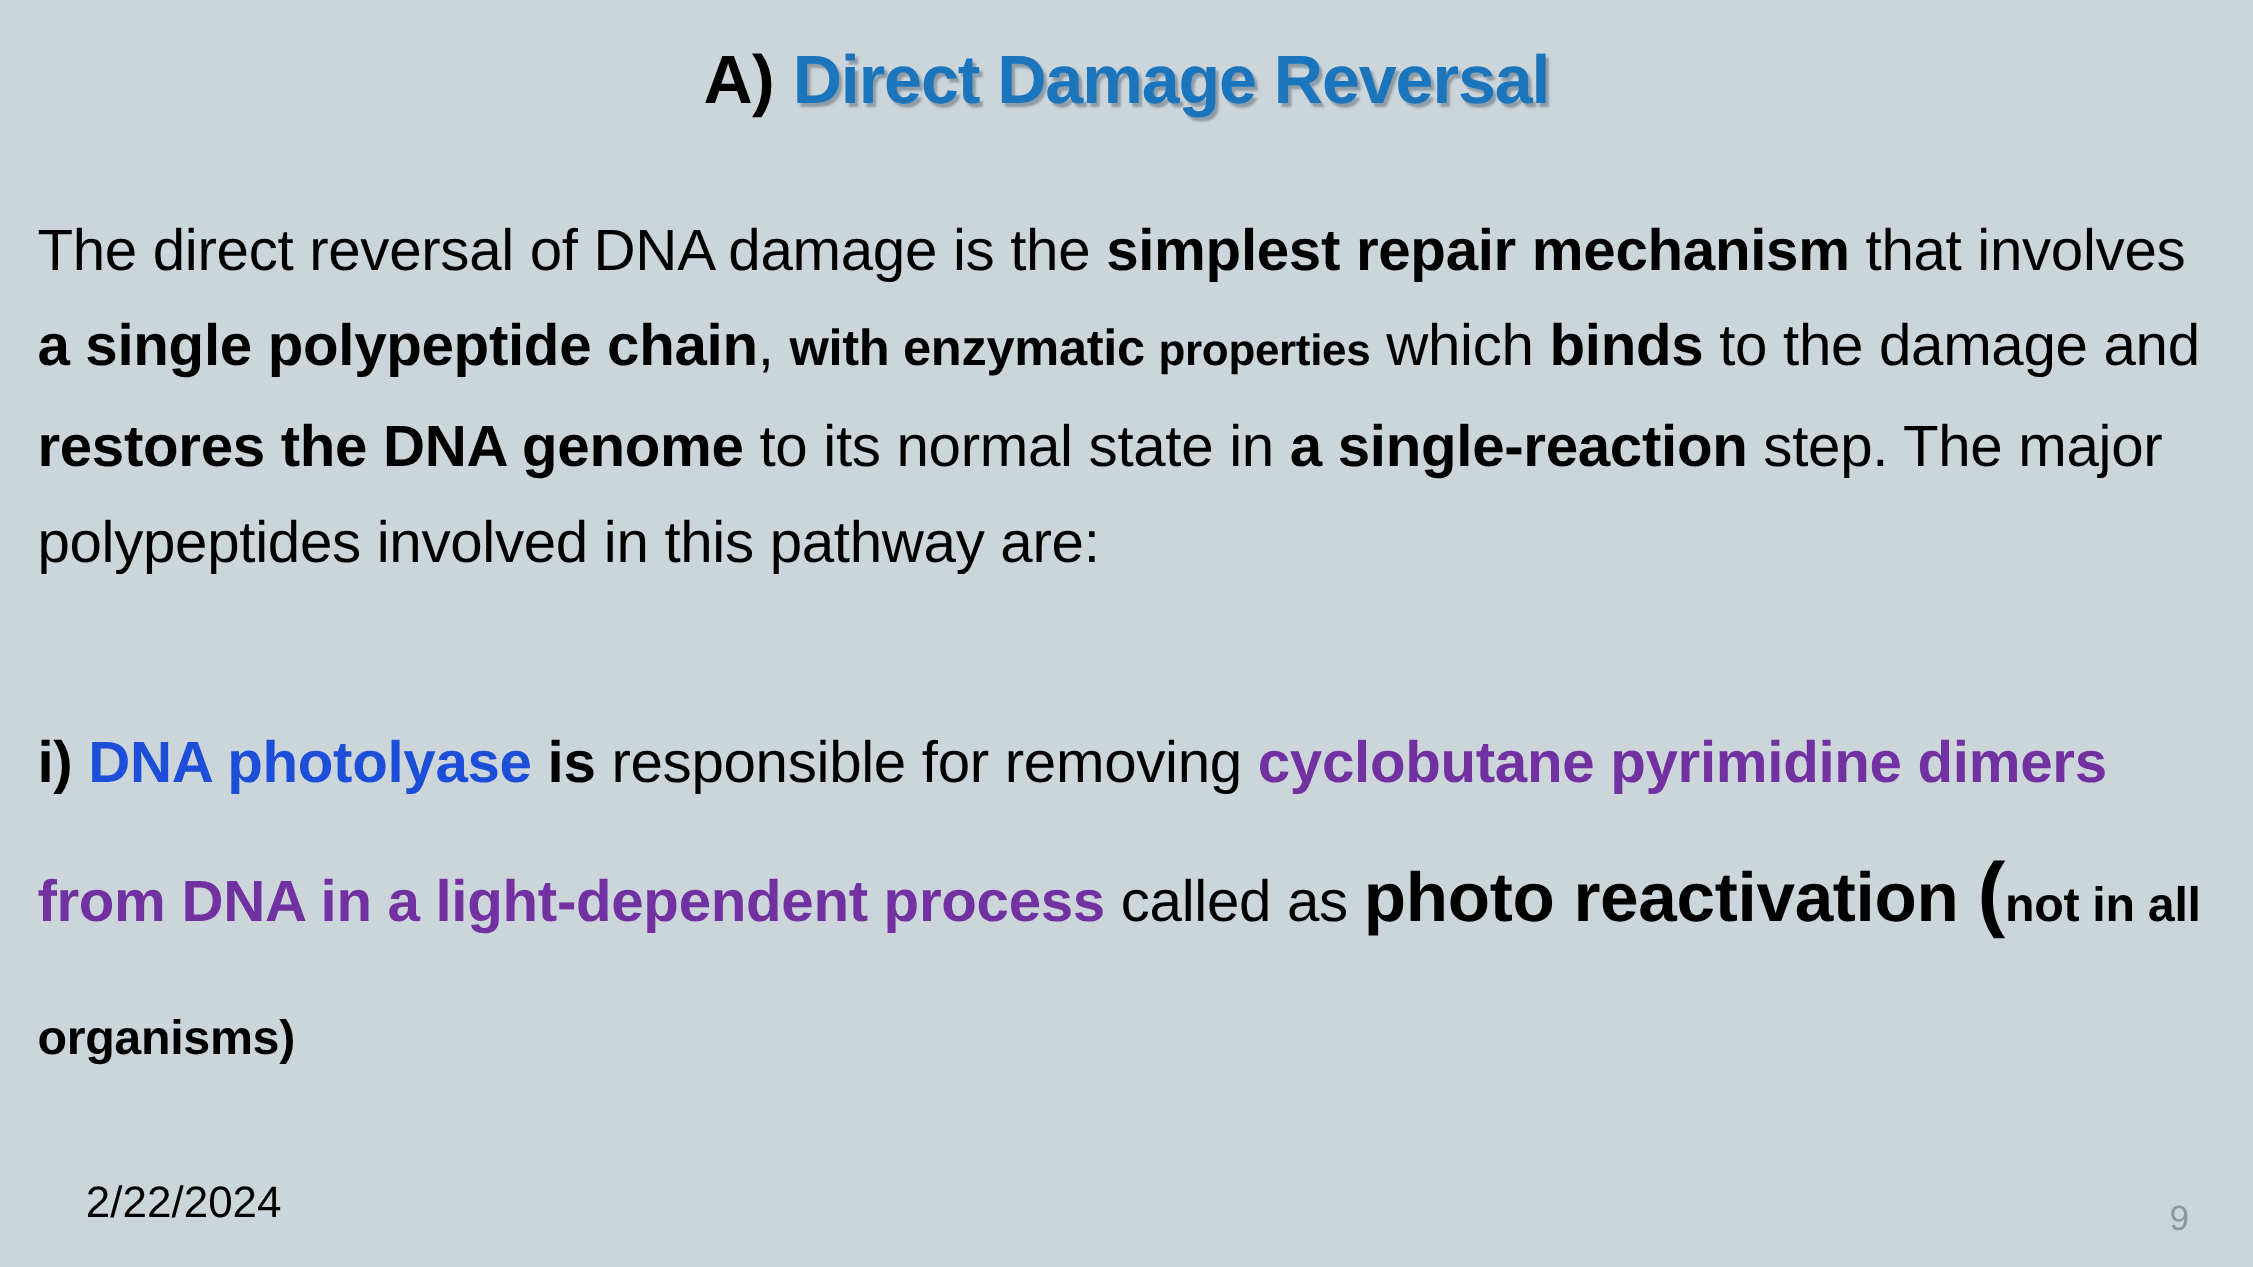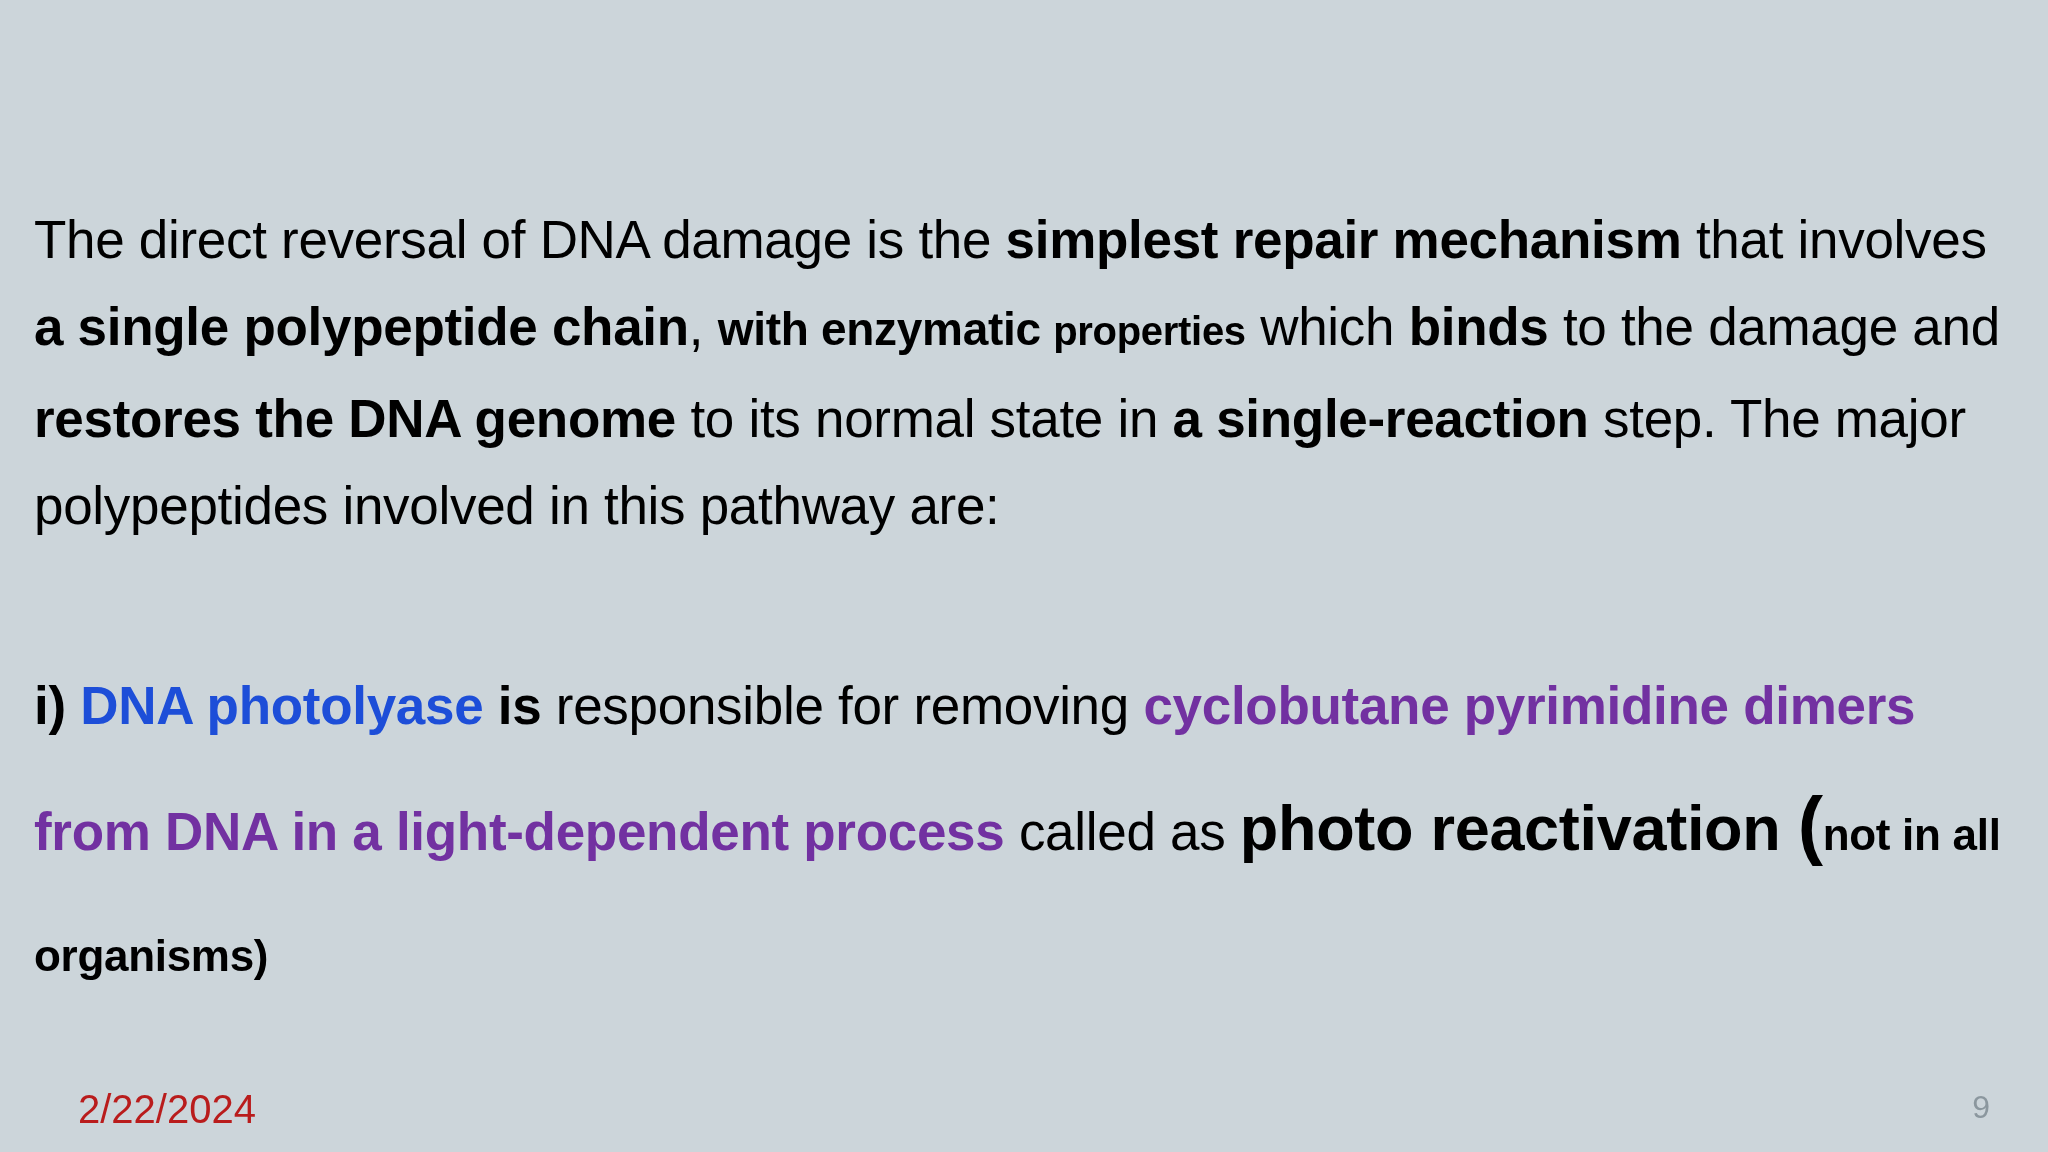--- a/index.html
+++ b/index.html
@@ -43,21 +43,21 @@
     font-size: 62px;
     font-weight: bold;
     color: #1b75bc;
     letter-spacing: -1px;
     text-shadow: 3px 3px 2px rgba(90,110,125,0.55);
   }
 
   
   .body-area {
     position: absolute;
-    top: 196px;
+    top: 184px;
     left: 34px;
     width: 1990px;
   }
 
   .para {
     font-family: "Liberation Sans", sans-serif;
     color: #000000;
     margin: 0;
   }
 
@@ -84,40 +84,43 @@
   .r-red    { font-weight: bold; color: #1d4ed8; }
   .r-purple { font-weight: bold; color: #7231a1; }
   .r-huge   { font-weight: bold; font-size: 63px; }
   .r-paren  { font-weight: bold; font-size: 76px; }
   .r-small-bold { font-weight: bold; font-size: 44px; }
 
   
   .footer-date {
     position: absolute;
     left: 78px;
-    bottom: 20px;
+    bottom: 36px;
     font-family: "Liberation Sans", sans-serif;
     font-size: 40px;
-    color: #b91c1c;
+    color: #000000;
     letter-spacing: 0px;
   }
   .footer-page {
     position: absolute;
     right: 58px;
     bottom: 26px;
     font-family: "Liberation Sans", sans-serif;
     font-size: 32px;
     color: #8b979e;
   }
 </style>
 </head>
 <body>
 
 <div class="slide">
 
+  <div class="title-block">
+    <span class="title-prefix">A) </span><span class="title-main">Direct Damage Reversal</span>
+  </div>
 
   <div class="body-area">
 
     <p class="para para-1"><span class="r-reg">The direct reversal of DNA damage is the </span><span class="r-bold">simplest repair mechanism</span><span class="r-reg"> that involves </span><span class="r-bold">a single  polypeptide chain</span><span class="r-reg">, </span><span class="r-bold-sm">with enzymatic </span><span class="r-bold-xs">properties</span><span class="r-reg"> which </span><span class="r-bold">binds</span><span class="r-reg"> to the damage and </span><span class="r-bold">restores the DNA genome</span><span class="r-reg"> to its normal state in </span><span class="r-bold">a single-reaction</span><span class="r-reg"> step. The  major polypeptides involved in this pathway are:</span></p>
 
     <p class="para para-2 gap"><span class="r-bold">i) </span><span class="r-red">DNA photolyase</span><span class="r-bold"> is</span><span class="r-reg"> responsible for removing </span><span class="r-purple">cyclobutane pyrimidine dimers from DNA in a light-dependent process</span><span class="r-reg"> called as </span><span class="r-huge">photo reactivation </span><span class="r-paren">(</span><span class="r-small-bold">not in all organisms)</span></p>
 
   </div>
 
   <div class="footer-date">2/22/2024</div>

